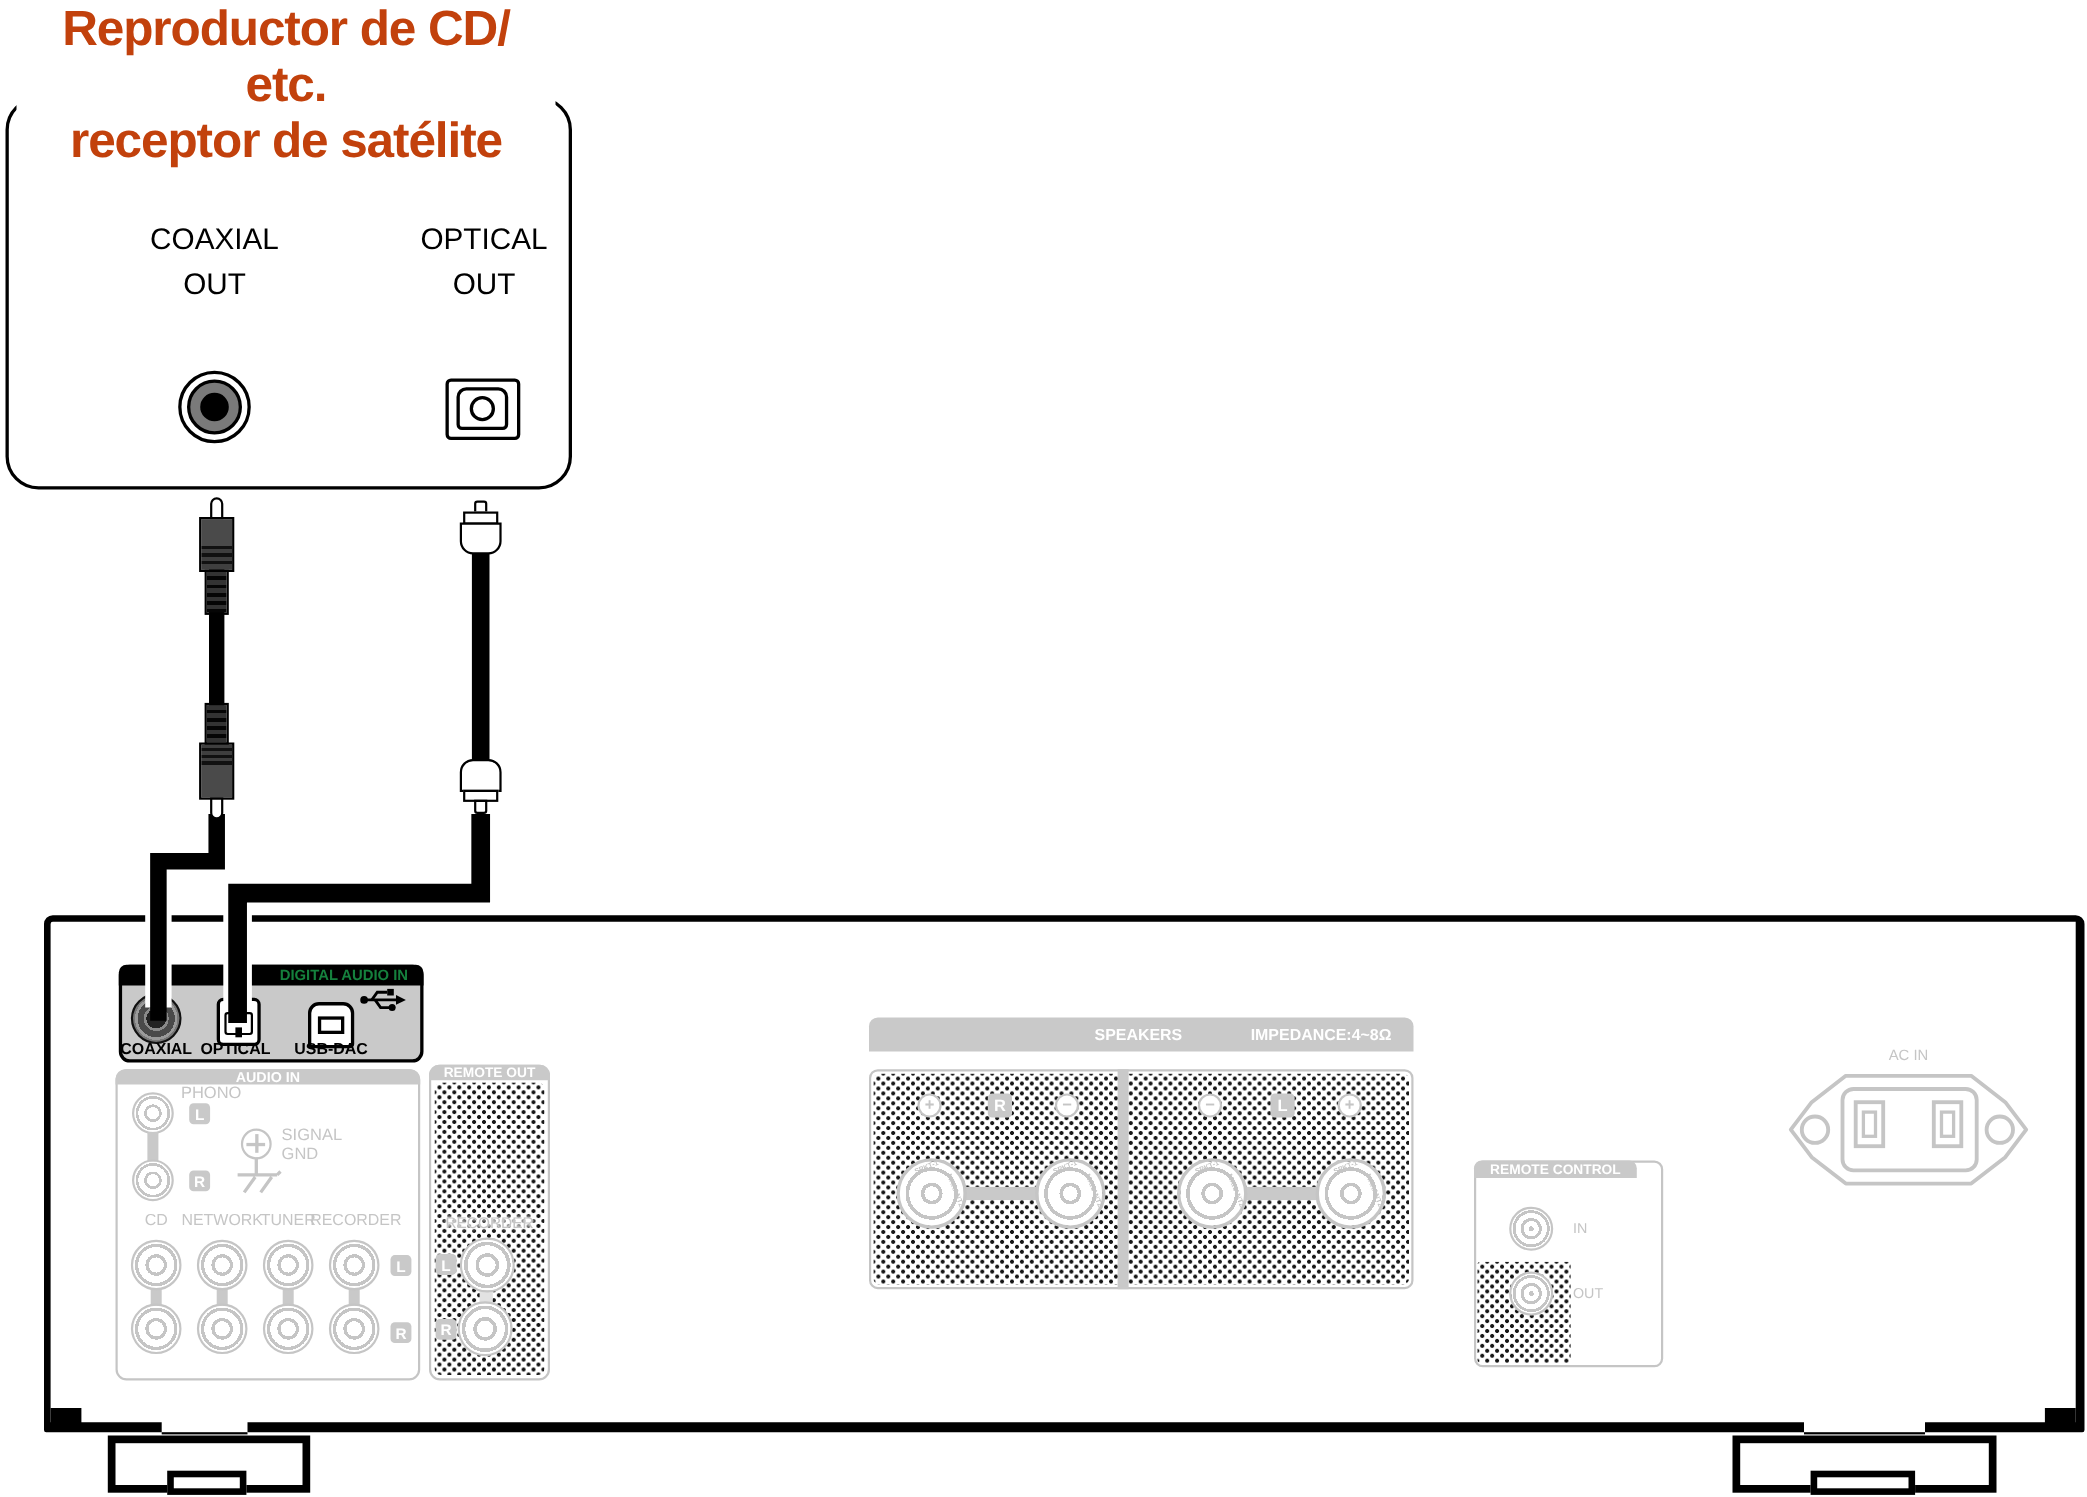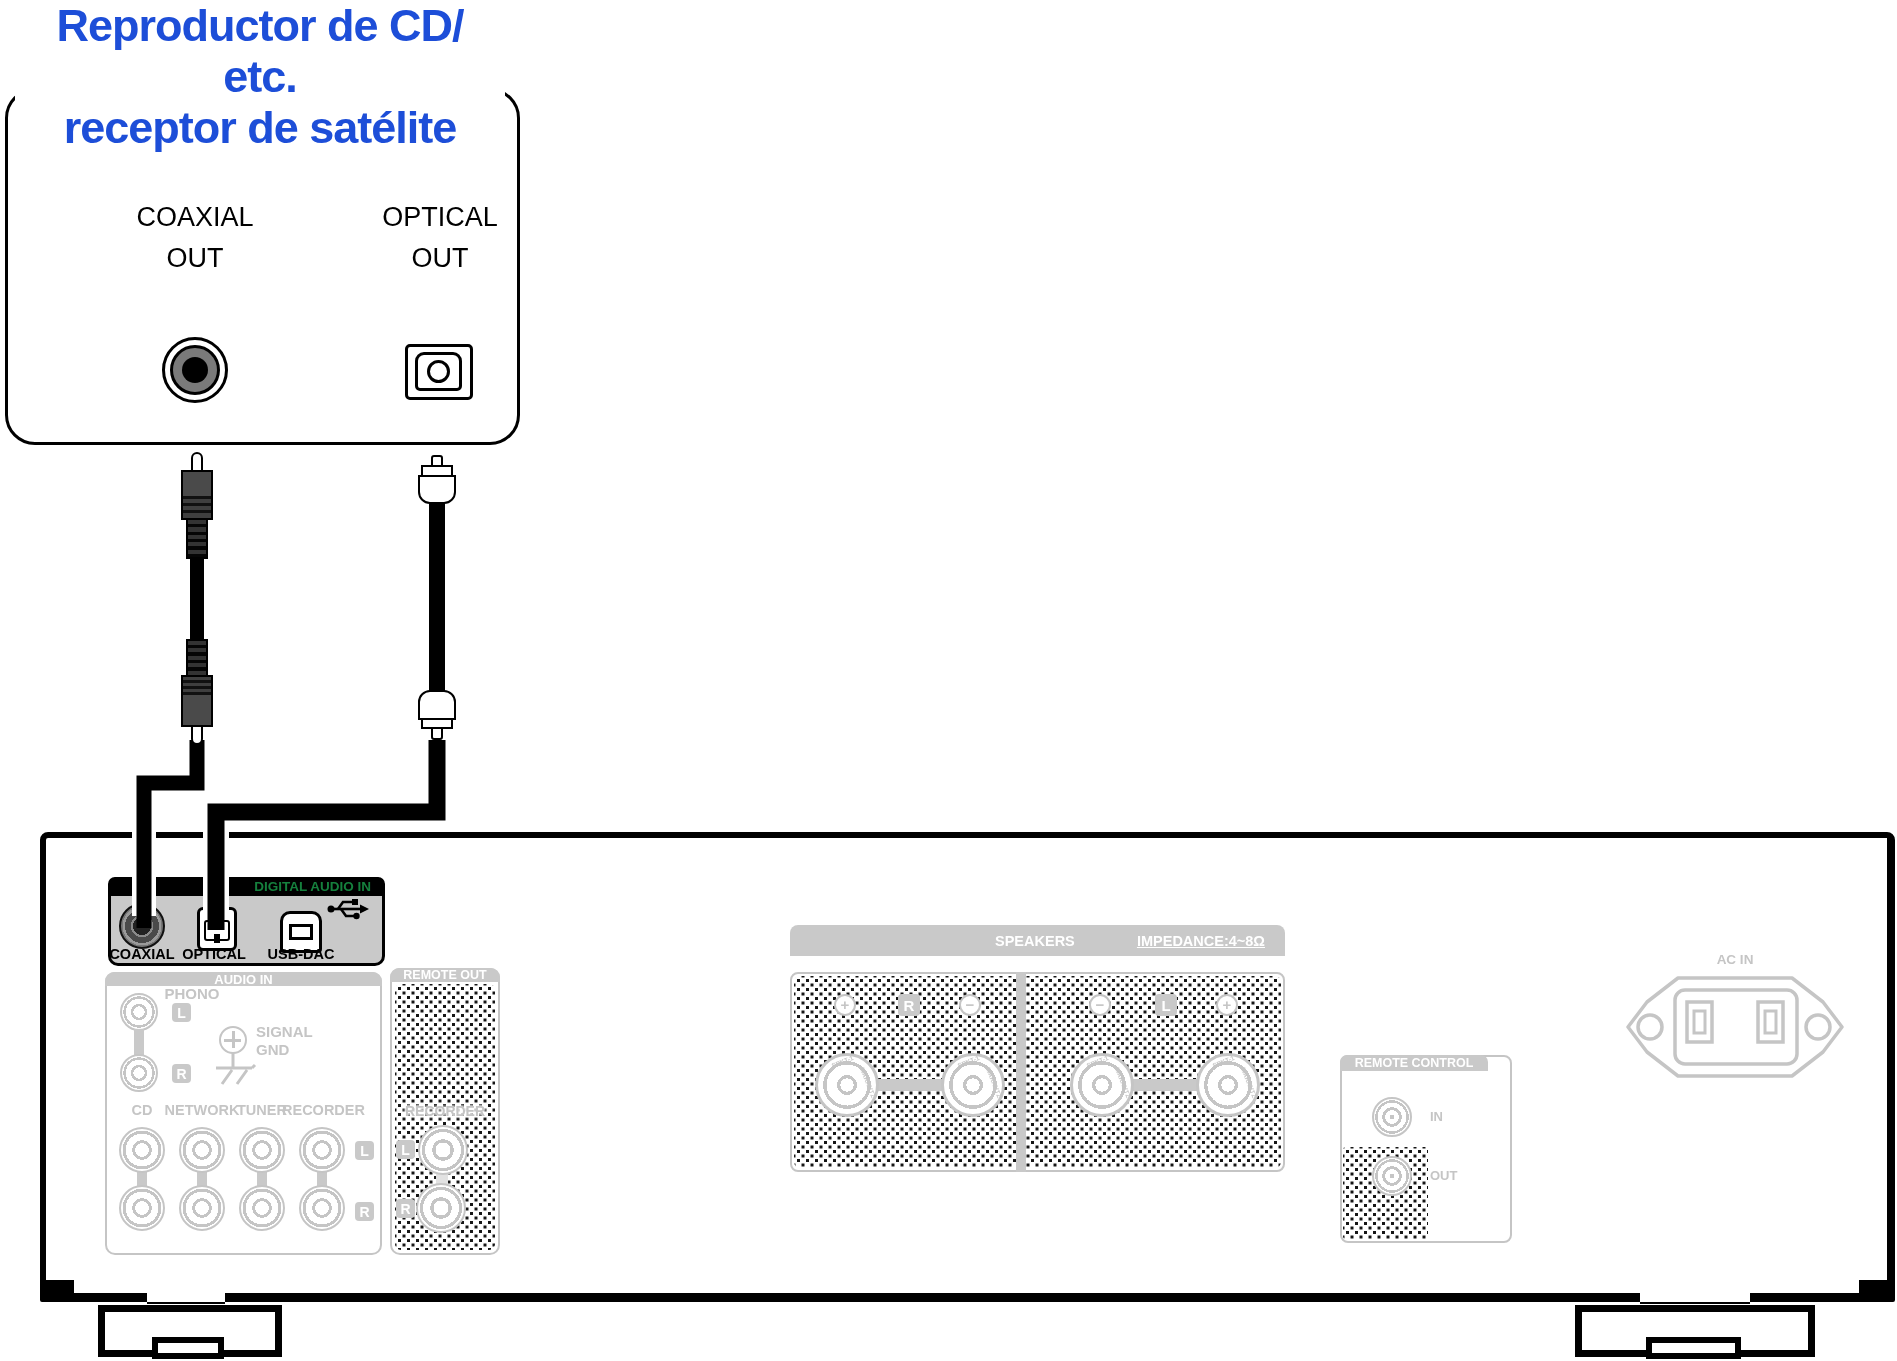--- a/index.html
+++ b/index.html
@@ -3,24 +3,24 @@
 <meta charset="utf-8">
 <style>
   html,body{margin:0;padding:0;background:#fff;}
   .stage{position:relative;width:1897px;height:1361px;background:#fff;overflow:hidden;
          font-family:"Liberation Sans","DejaVu Sans",sans-serif;
          --g:#c5c5c5; --gf:#c9c9c9;}
   .abs{position:absolute;}
   
   .devbox{position:absolute;left:5px;top:88px;width:515px;height:357px;border:3.5px solid #000;border-radius:30px;background:#fff;box-sizing:border-box;}
   .title{position:absolute;left:15px;top:0;width:490px;background:#fff;text-align:center;
-         font-size:45px;font-weight:700;line-height:51px;color:#1d4ed8;letter-spacing:-1px;padding-bottom:3px;}
+         font-size:45px;font-weight:700;line-height:51px;color:#c2410c;letter-spacing:-1px;padding-bottom:3px;}
   .outlbl{position:absolute;width:150px;text-align:center;font-size:27px;line-height:41px;color:#000;}
   
-  .lbl{position:absolute;color:var(--g);font-weight:700;text-align:center;}
+  .lbl{position:absolute;color:var(--g);font-weight:400;text-align:center;}
   .bdg{position:absolute;background:var(--gf);color:#fff;font-weight:700;border-radius:4px;
        display:flex;align-items:center;justify-content:center;}
   .hdr{position:absolute;background:var(--gf);color:#fff;font-weight:700;border-radius:9px 9px 0 0;
        display:flex;align-items:center;justify-content:center;box-sizing:border-box;}
   .panel{position:absolute;border:2.5px solid var(--g);border-radius:10px;background:#fff;box-sizing:border-box;}
   .dots{position:absolute;border-radius:6px;
         background-image:radial-gradient(circle,#161616 1.7px,transparent 2px),radial-gradient(circle,#161616 1.7px,transparent 2px);
         background-size:9px 9px;background-position:0 0,4.5px 4.5px;}
   
   .jack38,.jack46,.jack50,.rjack40{position:absolute;border:2.5px solid var(--g);border-radius:50%;box-sizing:border-box;
@@ -170,21 +170,21 @@
   </div>
   <div class="lbl" style="left:390px;top:1103px;width:110px;font-size:14px;text-shadow:0 0 3px #fff,0 0 3px #fff,0 0 4px #fff;">RECORDER</div>
   <div class="conn" style="left:436px;top:1170px;width:12px;height:18px;background:#e2e2e2;"></div>
   <div class="jack50" style="left:418px;top:1125px;"></div>
   <div class="bdg" style="left:396px;top:1140px;width:19px;height:19px;font-size:14px;">L</div>
   <div class="jack50" style="left:416px;top:1183px;"></div>
   <div class="bdg" style="left:396px;top:1199px;width:19px;height:19px;font-size:14px;">R</div>
 
   <div class="hdr" style="left:790px;top:925px;width:495px;height:31px;font-size:14.5px;border-radius:8px 8px 0 0;justify-content:flex-start;">
     <span style="margin-left:205px;">SPEAKERS</span>
-    <span style="margin-left:auto;margin-right:20px;text-decoration:underline;">IMPEDANCE:4~8Ω</span>
+    <span style="margin-left:auto;margin-right:20px;">IMPEDANCE:4~8Ω</span>
   </div>
   <div class="panel" style="left:790px;top:972px;width:495px;height:200px;border-radius:8px;"></div>
   <div class="dots" style="left:794px;top:976px;width:487px;height:192px;"></div>
   <div class="abs" style="left:1016px;top:972px;width:10px;height:200px;background:var(--gf);"></div>
 
   <div class="sign" style="left:834px;top:994px;">+</div>
   <div class="bdg" style="left:898px;top:994px;width:22px;height:22px;font-size:15px;">R</div>
   <div class="sign" style="left:959px;top:994px;">−</div>
   <div class="conn" style="left:860px;top:1079px;width:100px;height:12px;"></div>
   <div class="post" style="left:809px;top:1047px;">

